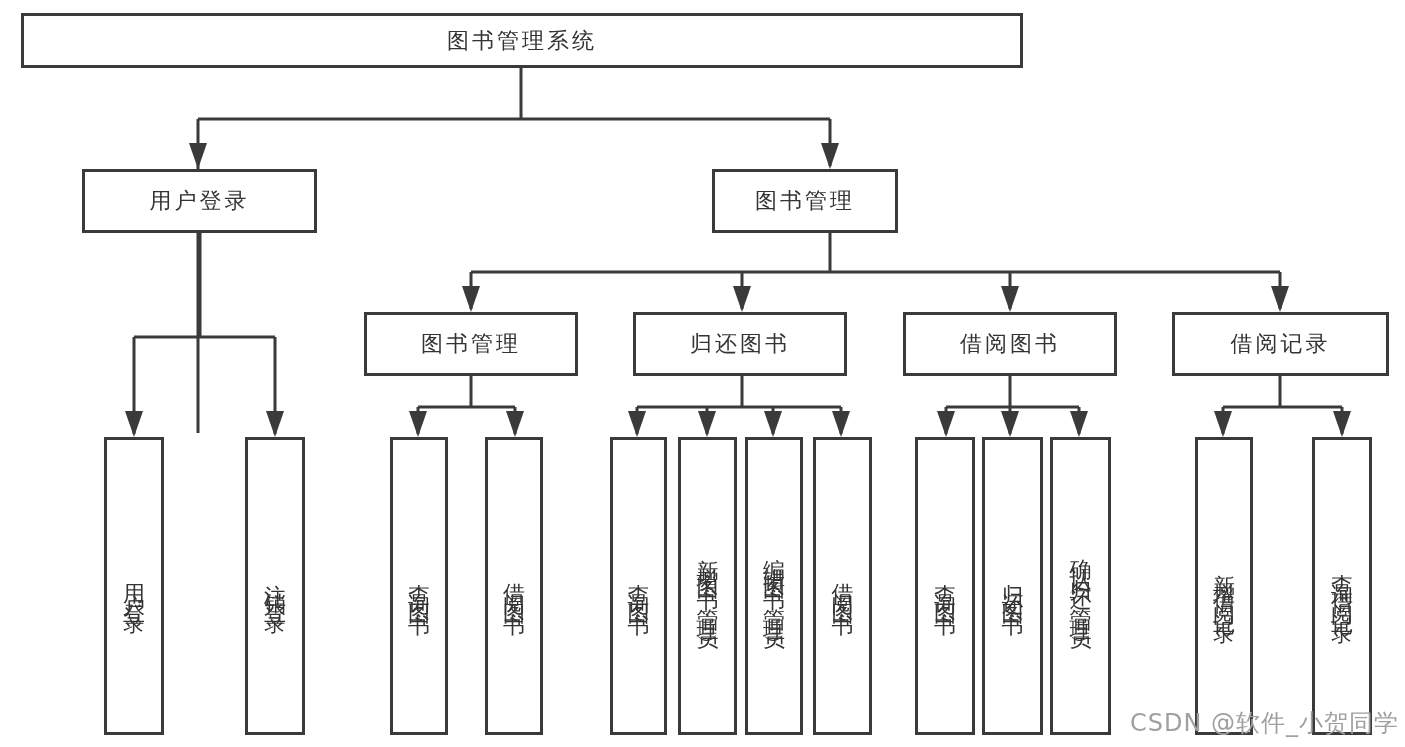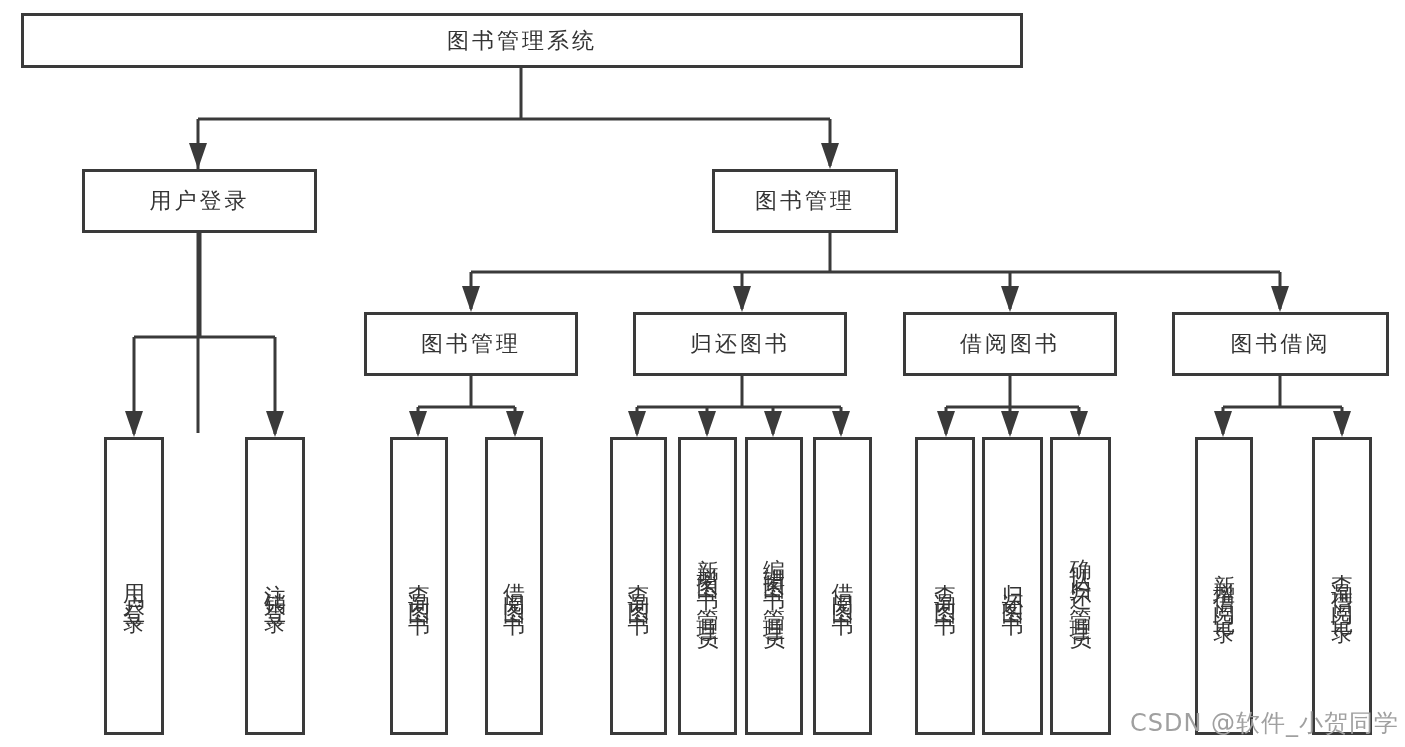--- a/index.html
+++ b/index.html
@@ -68,21 +68,21 @@
   </svg>
 
   <div class="hbox" style="left:21px; top:13px; width:1002px; height:55px;">图书管理系统</div>
 
   <div class="hbox" style="left:82px; top:169px; width:235px; height:64px;">用户登录</div>
   <div class="hbox" style="left:712px; top:169px; width:186px; height:64px;">图书管理</div>
 
   <div class="hbox" style="left:364px; top:312px; width:214px; height:64px;">图书管理</div>
   <div class="hbox" style="left:633px; top:312px; width:214px; height:64px;">归还图书</div>
   <div class="hbox" style="left:903px; top:312px; width:214px; height:64px;">借阅图书</div>
-  <div class="hbox" style="left:1172px; top:312px; width:217px; height:64px;">图书借阅</div>
+  <div class="hbox" style="left:1172px; top:312px; width:217px; height:64px;">借阅记录</div>
 
   <div class="vbox" style="left:104px; top:437px; width:60px; height:298px;">用户登录</div>
   <div class="vbox" style="left:245px; top:437px; width:60px; height:298px;">注销登录</div>
 
   <div class="vbox" style="left:390px; top:437px; width:58px; height:298px;">查询图书</div>
   <div class="vbox" style="left:485px; top:437px; width:58px; height:298px;">借阅图书</div>
 
   <div class="vbox" style="left:610px; top:437px; width:57px; height:298px;">查询图书</div>
   <div class="vbox" style="left:678px; top:437px; width:59px; height:298px;">新增图书（管理员）</div>
   <div class="vbox" style="left:745px; top:437px; width:58px; height:298px;">编辑图书（管理员）</div>

